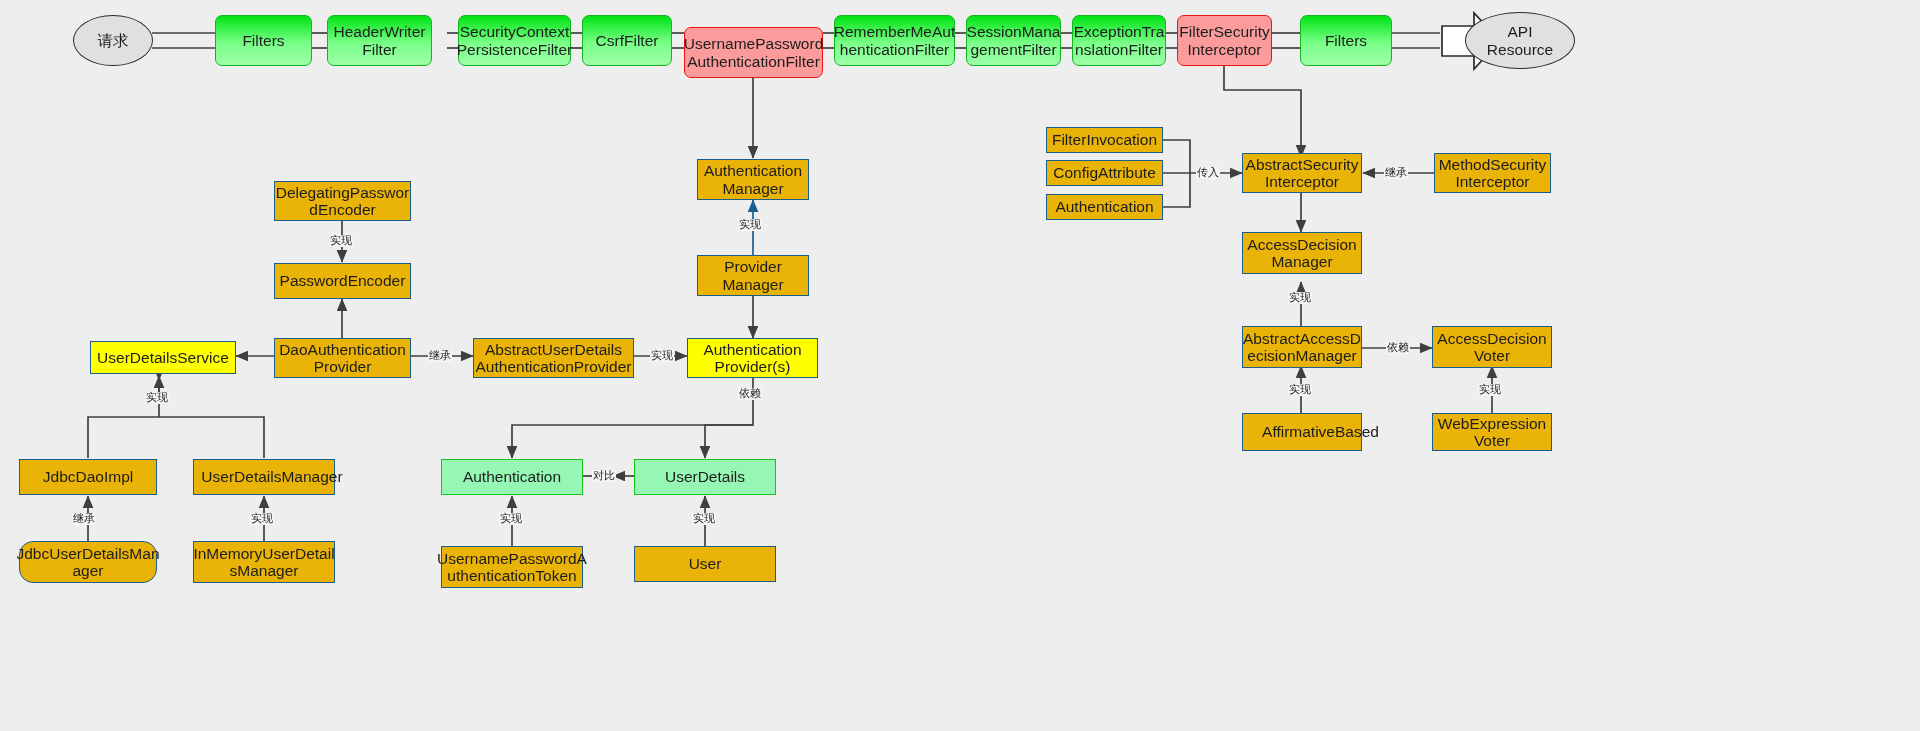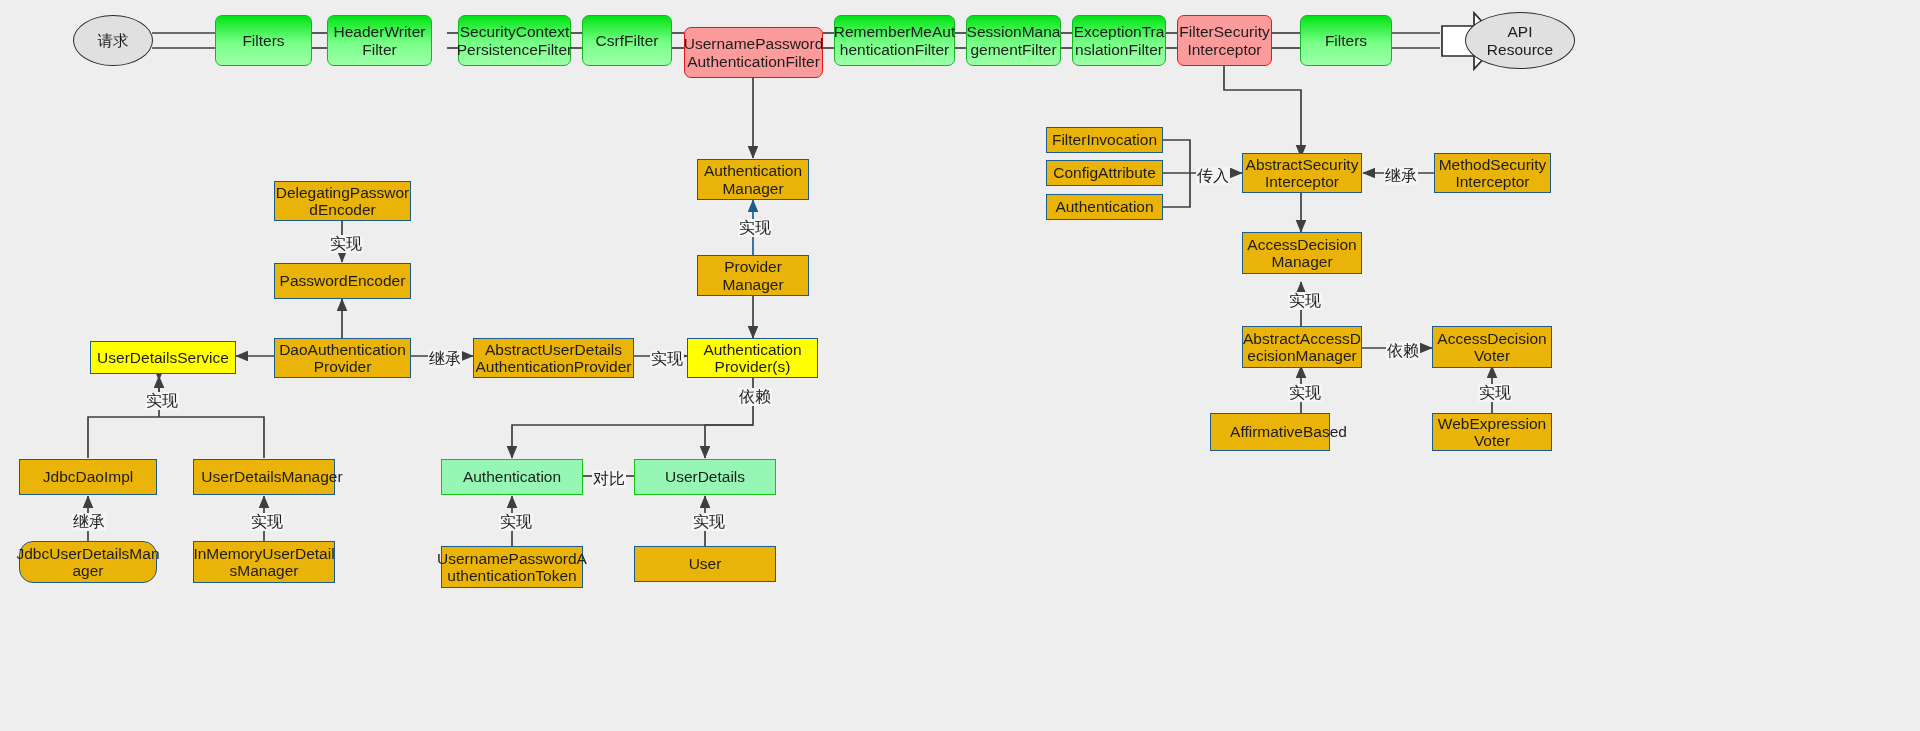--- a/index.html
+++ b/index.html
@@ -65,21 +65,21 @@
   }
 
   .arrowshape{
     position:absolute;
     z-index:3;
   }
 
   .elabel{
     position:absolute;
     background:#f5f5f5;
-    font-size:16px;
+    font-size:11px;
     color:#222;
     padding:0 1px;
     line-height:1.1;
     z-index:4;
     white-space:nowrap;
     font-family:"DejaVu Sans","Liberation Sans",sans-serif;
   }
 </style>
 </head>
 <body>
@@ -306,18 +306,18 @@
 
   <div class="elabel" style="left:1386px;top:342px;">依赖</div>
 
   <div class="node n-cyan" style="left:1432px;top:326px;width:120px;height:42px;">AccessDecision
 Voter</div>
 
   <div class="elabel" style="left:1288px;top:384px;">实现</div>
 
   <div class="elabel" style="left:1478px;top:384px;">实现</div>
 
-  <div class="node n-cyan" style="left:1210px;top:413px;width:120px;height:38px;padding-left:37px;">AffirmativeBased</div>
+  <div class="node n-cyan" style="left:1242px;top:413px;width:120px;height:38px;padding-left:37px;">AffirmativeBased</div>
 
   <div class="node n-cyan" style="left:1432px;top:413px;width:120px;height:38px;">WebExpression
 Voter</div>
 
 </div>
 
 </body></html>

